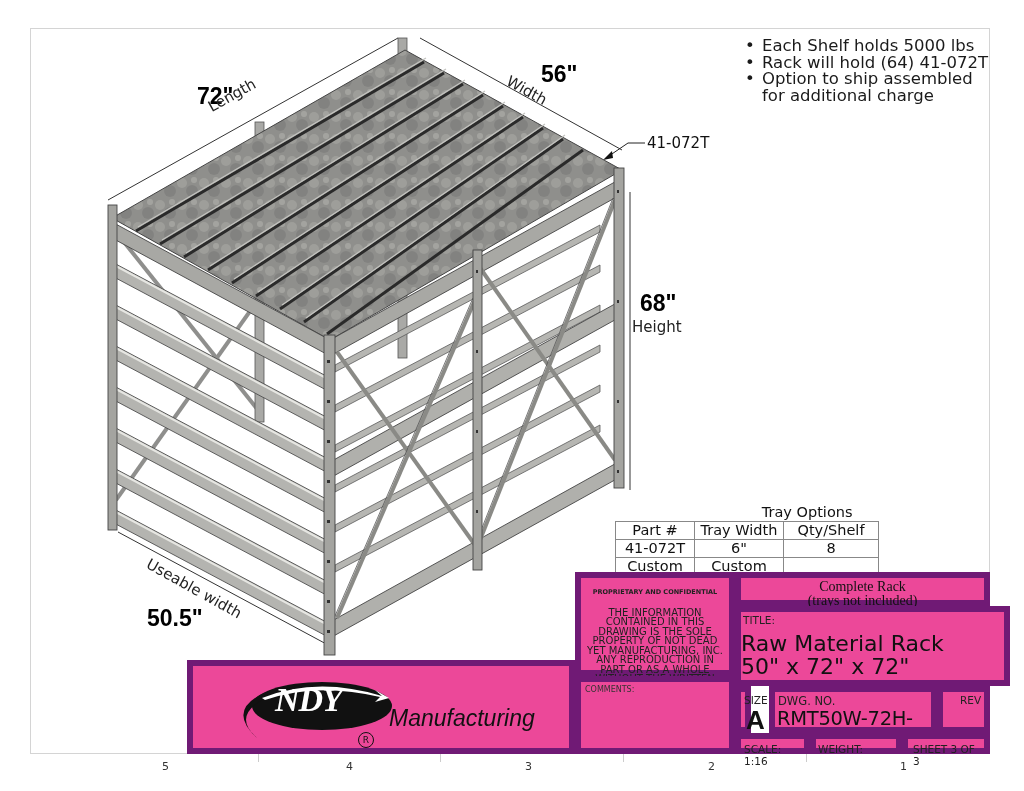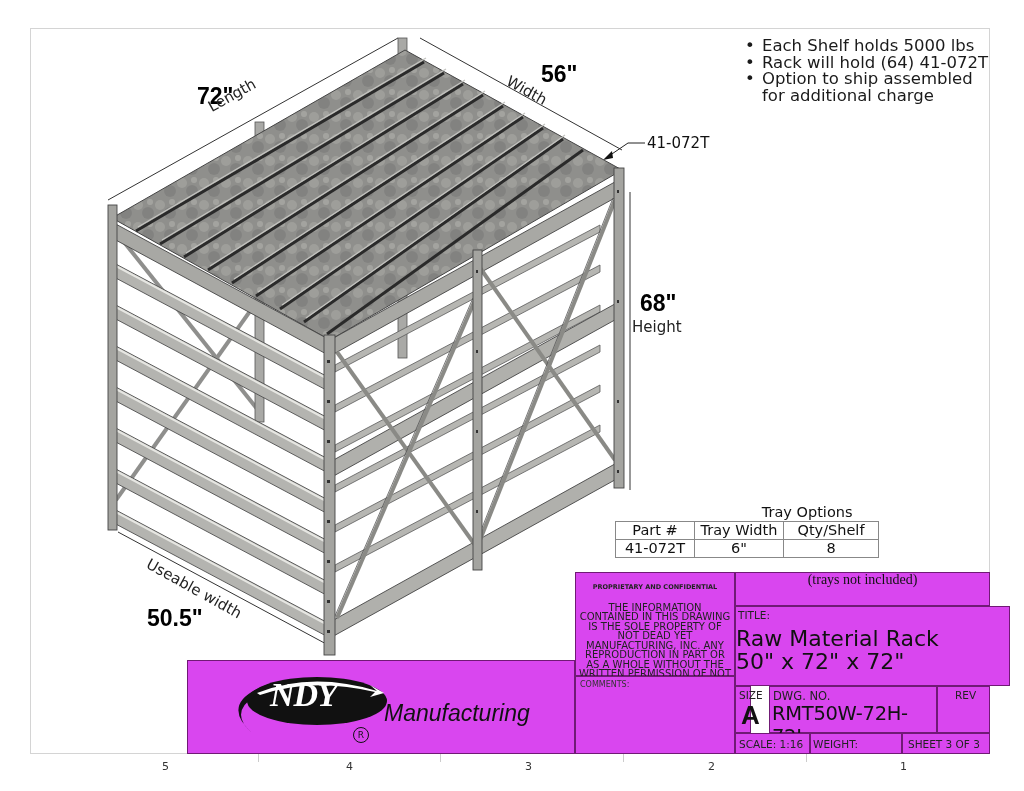--- a/index.html
+++ b/index.html
@@ -11,21 +11,21 @@
   .notes { left:745px; top:38px; font-size:16.5px; line-height:16.5px; color:#1a1a1a; }
   .notes .item { position:relative; padding-left:17px; white-space:nowrap; }
   .notes .item::before { content:"\2022"; position:absolute; left:0; top:0; }
   .dimnum { font-family:"Liberation Sans", sans-serif; font-weight:bold; font-size:23px; color:#000; }
   .dimlbl { font-size:15px; color:#222; }
 
   table.tray { position:absolute; left:615px; top:504px; border-collapse:collapse;
                font-size:14.5px; color:#111; }
   table.tray td { border:1px solid #888; text-align:center; padding:0 4px; height:17px; line-height:17px; }
   table.tray td.hdr { text-align:right; border-left:none; border-top:none; }
-  .tbcell { position:absolute; border:1px solid #701a75; box-sizing:border-box; background:#d946ef; }
+  .tbcell { position:absolute; border:6px solid #701a75; box-sizing:border-box; background:#ec4899; }
   .small { font-size:7px; text-align:center; line-height:9.5px; color:#222; }
   .serif { font-family:"Liberation Serif", serif; }
   .lbl { font-size:10.5px; color:#222; }
   .zone { position:absolute; top:760px; font-size:11px; color:#333; }
   .tick { position:absolute; top:754px; width:1px; height:8px; background:#ccc; }
 </style>
 </head>
 <body>
 
 <div class="frame"></div>
@@ -187,20 +187,25 @@
   <tr>
     <td style="width:70px">Part #</td>
     <td style="width:80px">Tray Width</td>
     <td style="width:86px">Qty/Shelf</td>
   </tr>
   <tr>
     <td>41-072T</td>
     <td>6"</td>
     <td>8</td>
   </tr>
+  <tr>
+    <td>Custom</td>
+    <td>Custom</td>
+    <td></td>
+  </tr>
 </tbody>
   </table>
 
 <div class="tbcell" style="left:187px;top:660px;width:388px;height:94px">
   <svg class="abs" style="left:24px;top:10px" width="180" height="76">
     <ellipse cx="105" cy="30" rx="70" ry="24" fill="#111"></ellipse>
     <path d="M 60 12 Q 5 30 40 62 Q 10 36 62 16 Z" fill="#111"></path>
     <path d="M 45 22 Q 100 0 165 20 L 158 14 L 172 22 L 158 26 L 163 21 Q 100 6 48 24 Z" fill="#fff"></path>
   </svg>
   <div class="abs serif" style="left:82px;top:15px;font-size:34px;font-weight:bold;font-style:italic;color:#fff;letter-spacing:-1px">NDY</div>
@@ -210,20 +215,21 @@
 
 <div class="tbcell" style="left:575px;top:572px;width:160px;height:104px">
   <div class="small" style="font-weight:bold;margin-top:10px;font-size:6.5px">PROPRIETARY AND CONFIDENTIAL</div>
   <div class="small" style="margin:10px 2px 8px 2px;font-size:10px">THE INFORMATION CONTAINED IN THIS DRAWING IS THE SOLE PROPERTY OF NOT DEAD YET MANUFACTURING, INC. ANY REPRODUCTION IN PART OR AS A WHOLE WITHOUT THE WRITTEN PERMISSION OF NOT DEAD YET MANUFACTURING, INC. IS PROHIBITED.</div>
 </div>
 <div class="tbcell" style="left:575px;top:676px;width:160px;height:78px">
   <div class="abs" style="left:4px;top:3px;font-size:8px;color:#333">COMMENTS:</div>
 </div>
 
 <div class="tbcell" style="left:735px;top:572px;width:255px;height:34px;text-align:center">
+  <div class="serif" style="font-size:14px;line-height:14px;margin-top:2px">Complete Rack</div>
   <div class="serif" style="font-size:14px;line-height:14px">(trays not included)</div>
 </div>
 
 <div class="tbcell" style="left:735px;top:606px;width:275px;height:80px">
   <div class="abs lbl" style="left:2px;top:2px">TITLE:</div>
   <div class="abs" style="left:0;top:20px;width:100%;text-align:left;font-size:22px;line-height:23px;color:#111">
     <div>Raw Material Rack</div>
     <div>50" x 72" x 72"</div>
   </div>
 </div>

